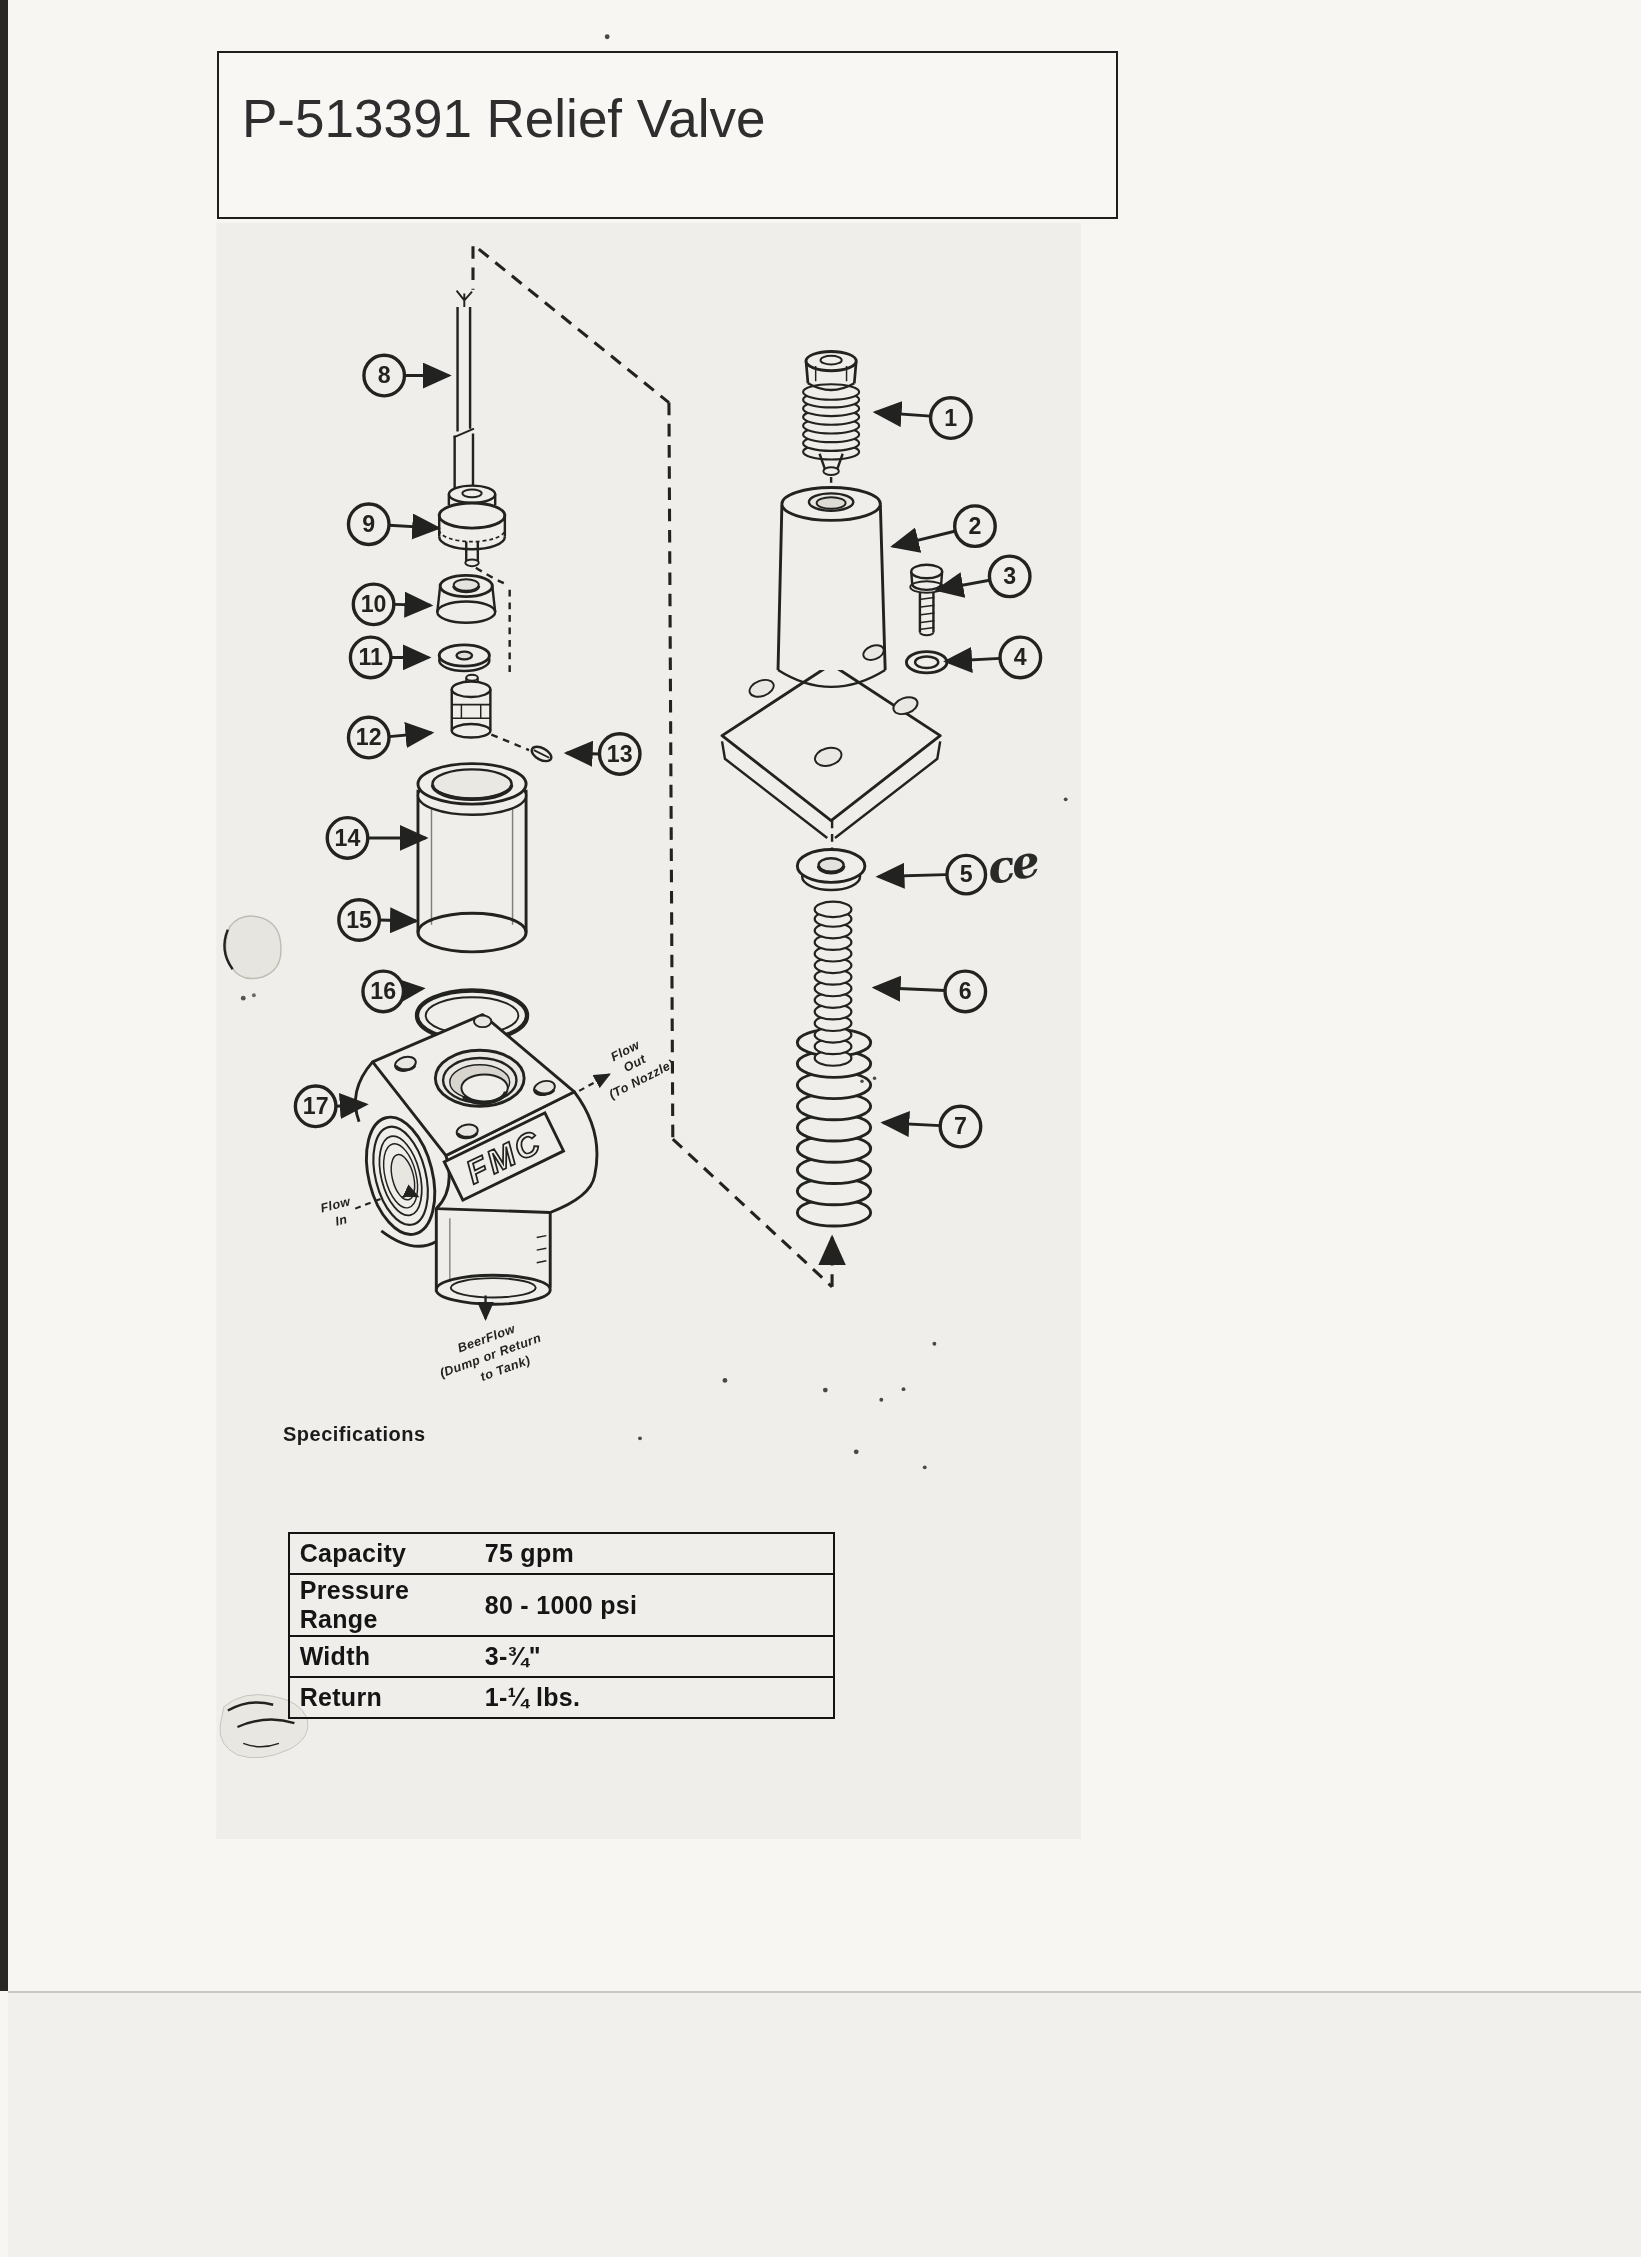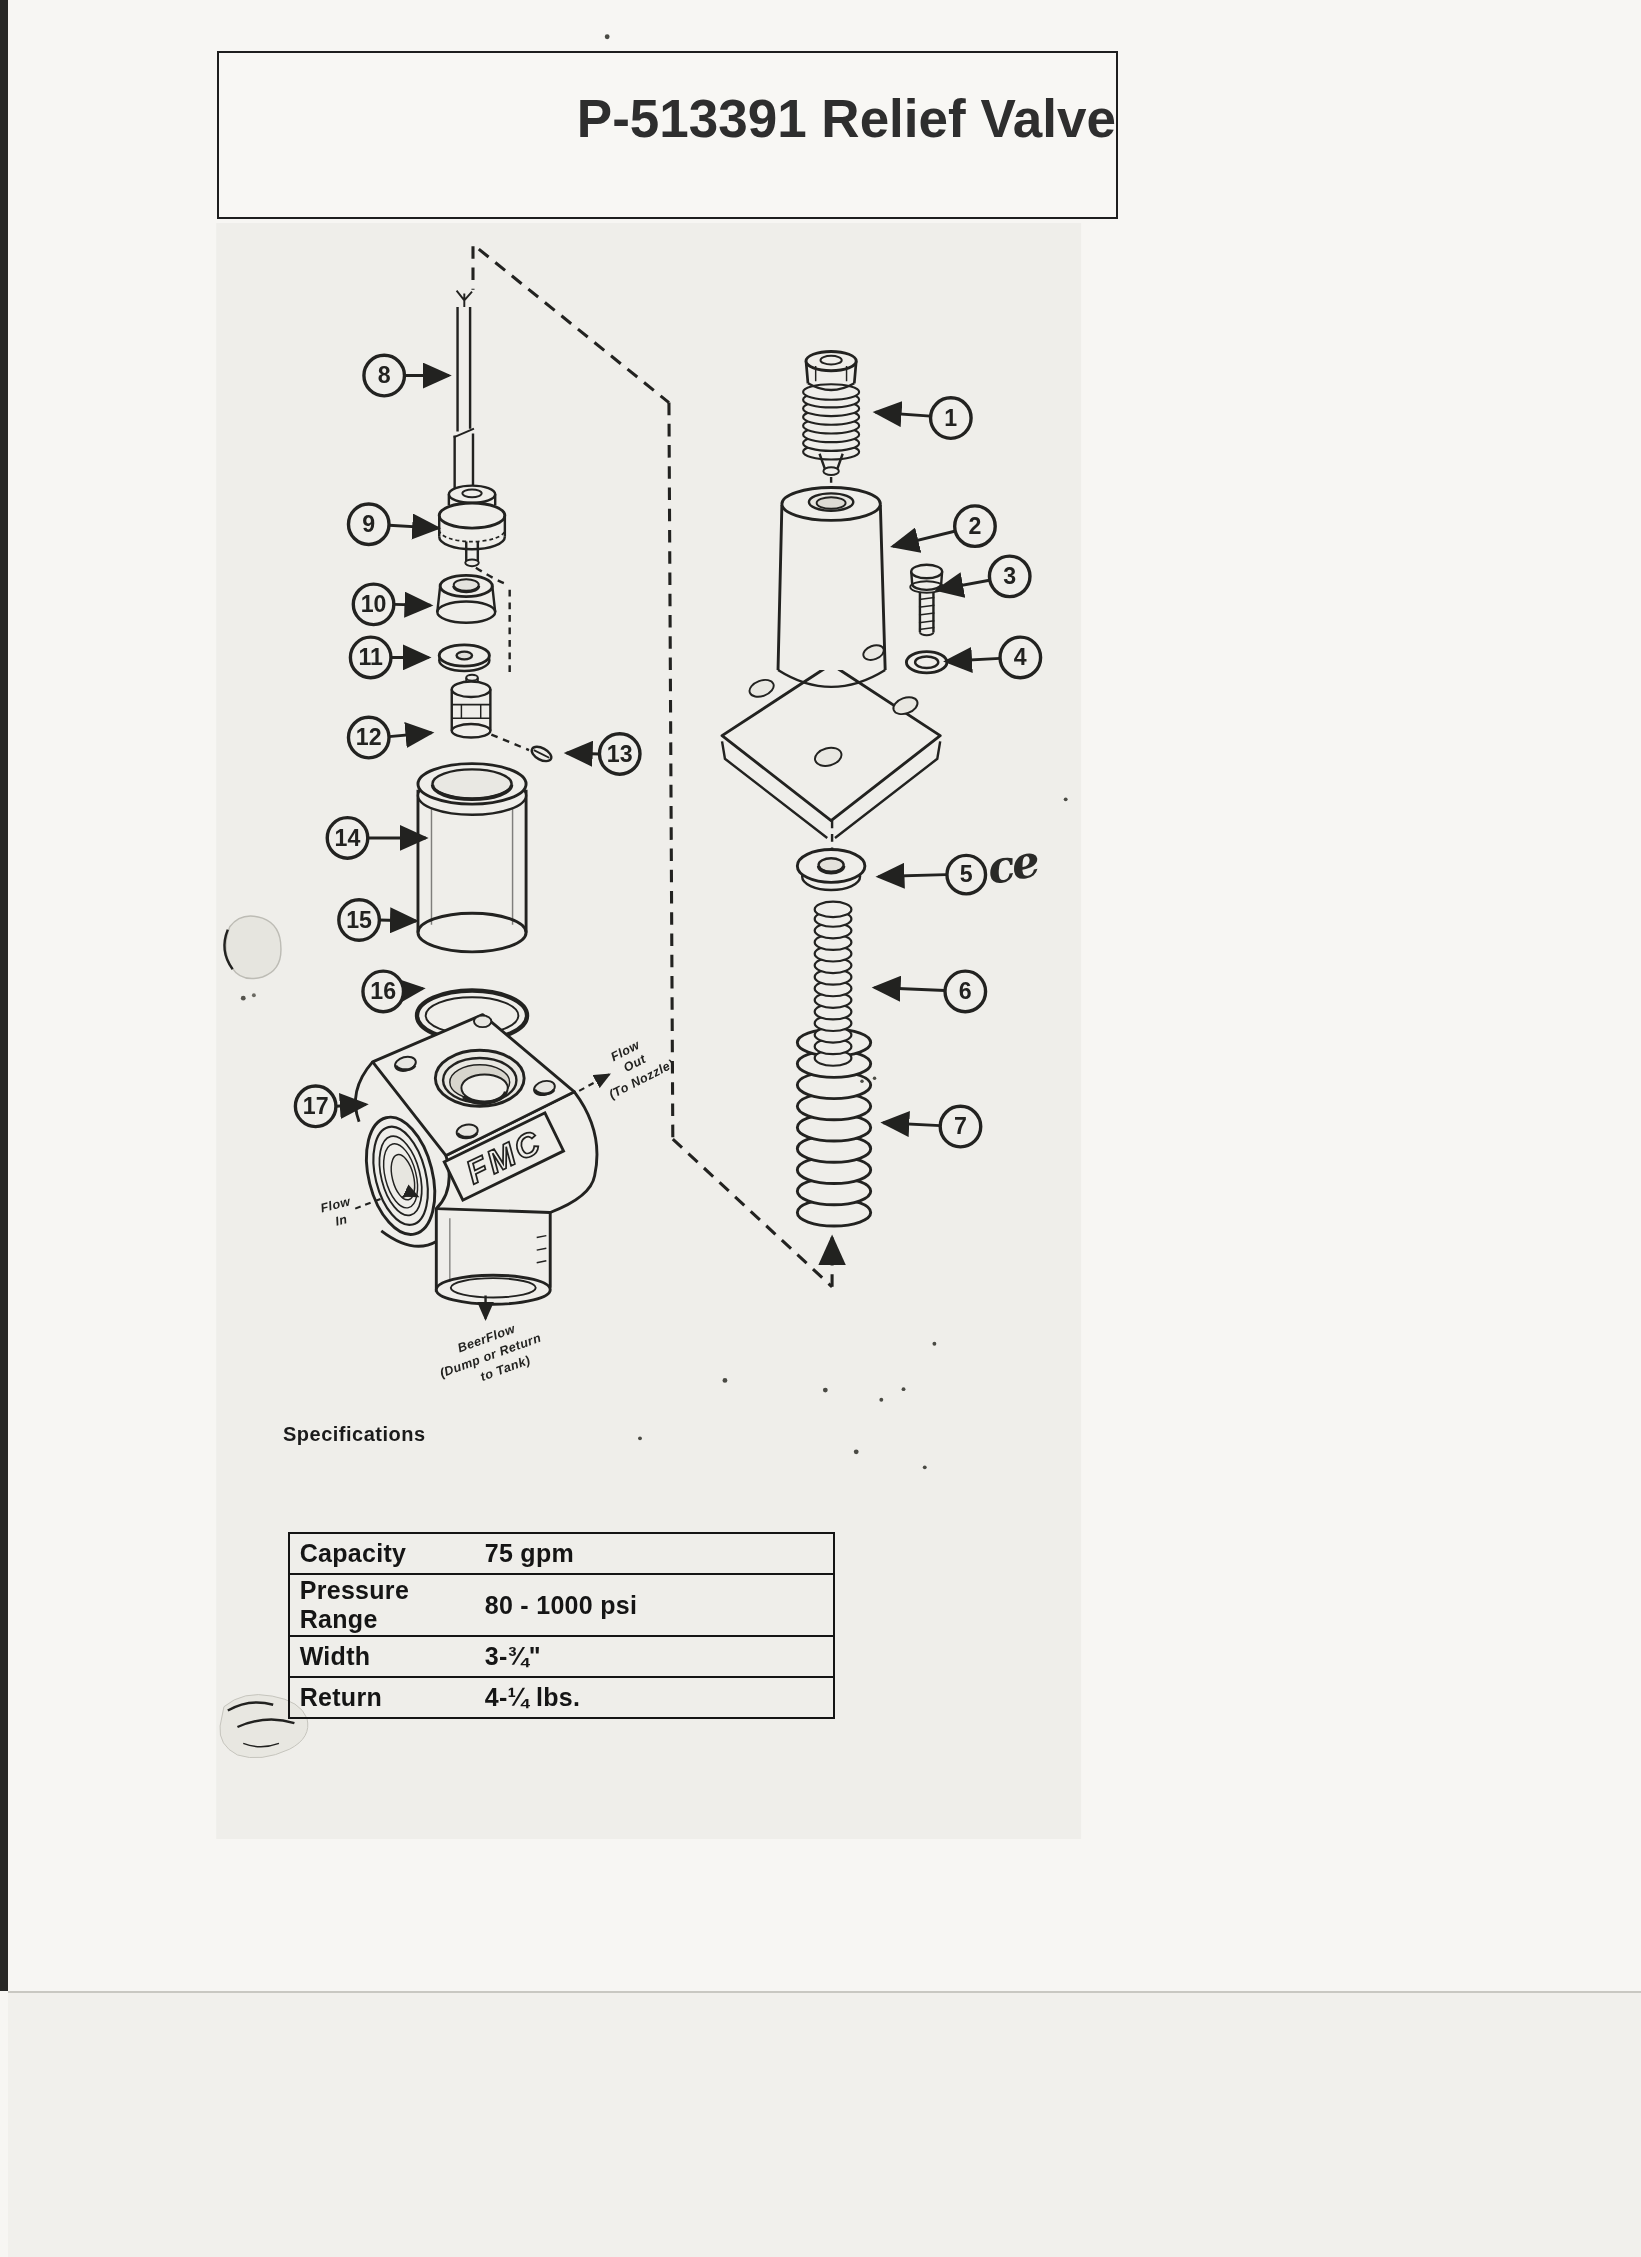--- a/index.html
+++ b/index.html
@@ -3,22 +3,22 @@
 <meta charset="utf-8">
 <style>
   html,body{margin:0;padding:0;background:#888;}
   #page{position:relative;width:1641px;height:2257px;background:#f7f6f3;overflow:hidden;
         font-family:"Liberation Sans",sans-serif;}
   #scan-bar{position:absolute;left:0;top:0;width:7.7px;height:1991px;background:#282826;}
   #fold-line{position:absolute;left:7.7px;top:1991px;width:1634px;height:1.9px;background:#c9c8c2;}
   #below-fold{position:absolute;left:7.7px;top:1993px;width:1634px;height:265px;background:#f1f0ec;}
   #title-box{position:absolute;left:217px;top:51px;width:897px;height:164px;
              border:2.9px solid #1e1e1e;background:#f8f7f4;z-index:5;}
-  #title-box h1{margin:0;padding:39px 0 0 23px;font-size:53px;font-weight:700;color:#2e2e2e;
-                letter-spacing:0px;line-height:1;text-align:right;}
+  #title-box h1{margin:0;padding:39px 0 0 23px;font-size:53px;font-weight:400;color:#2e2e2e;
+                letter-spacing:0px;line-height:1;}
   svg#diagram{position:absolute;left:0;top:0;z-index:2;}
   .ink{stroke:#222220;fill:none;}
   #spec-heading{position:absolute;left:283px;top:1423px;font-size:20px;font-weight:700;
                 color:#1b1b1b;letter-spacing:0.5px;z-index:5;}
   #spec-table{position:absolute;left:288px;top:1532px;z-index:5;border-collapse:collapse;
               border:2.9px solid #141414;}
   #spec-table td{border-top:2.4px solid #141414;height:37px;font-size:25px;font-weight:700;
                  color:#151515;letter-spacing:0.3px;vertical-align:middle;}
   #spec-table tr:first-child td{border-top:none;}
   #spec-table td.c-label{width:183px;padding-left:9.7px;}
@@ -418,19 +418,19 @@
     <tr>
       <td class="c-label">Pressure Range</td>
       <td class="c-value">80 - 1000 psi</td>
     </tr>
     <tr>
       <td class="c-label">Width</td>
       <td class="c-value">3-¾"</td>
     </tr>
     <tr>
       <td class="c-label">Return</td>
-      <td class="c-value">4-¼ lbs.</td>
+      <td class="c-value">1-¼ lbs.</td>
     </tr>
   </tbody>
     </table>
 
 </div>
 
 
 </body></html>

